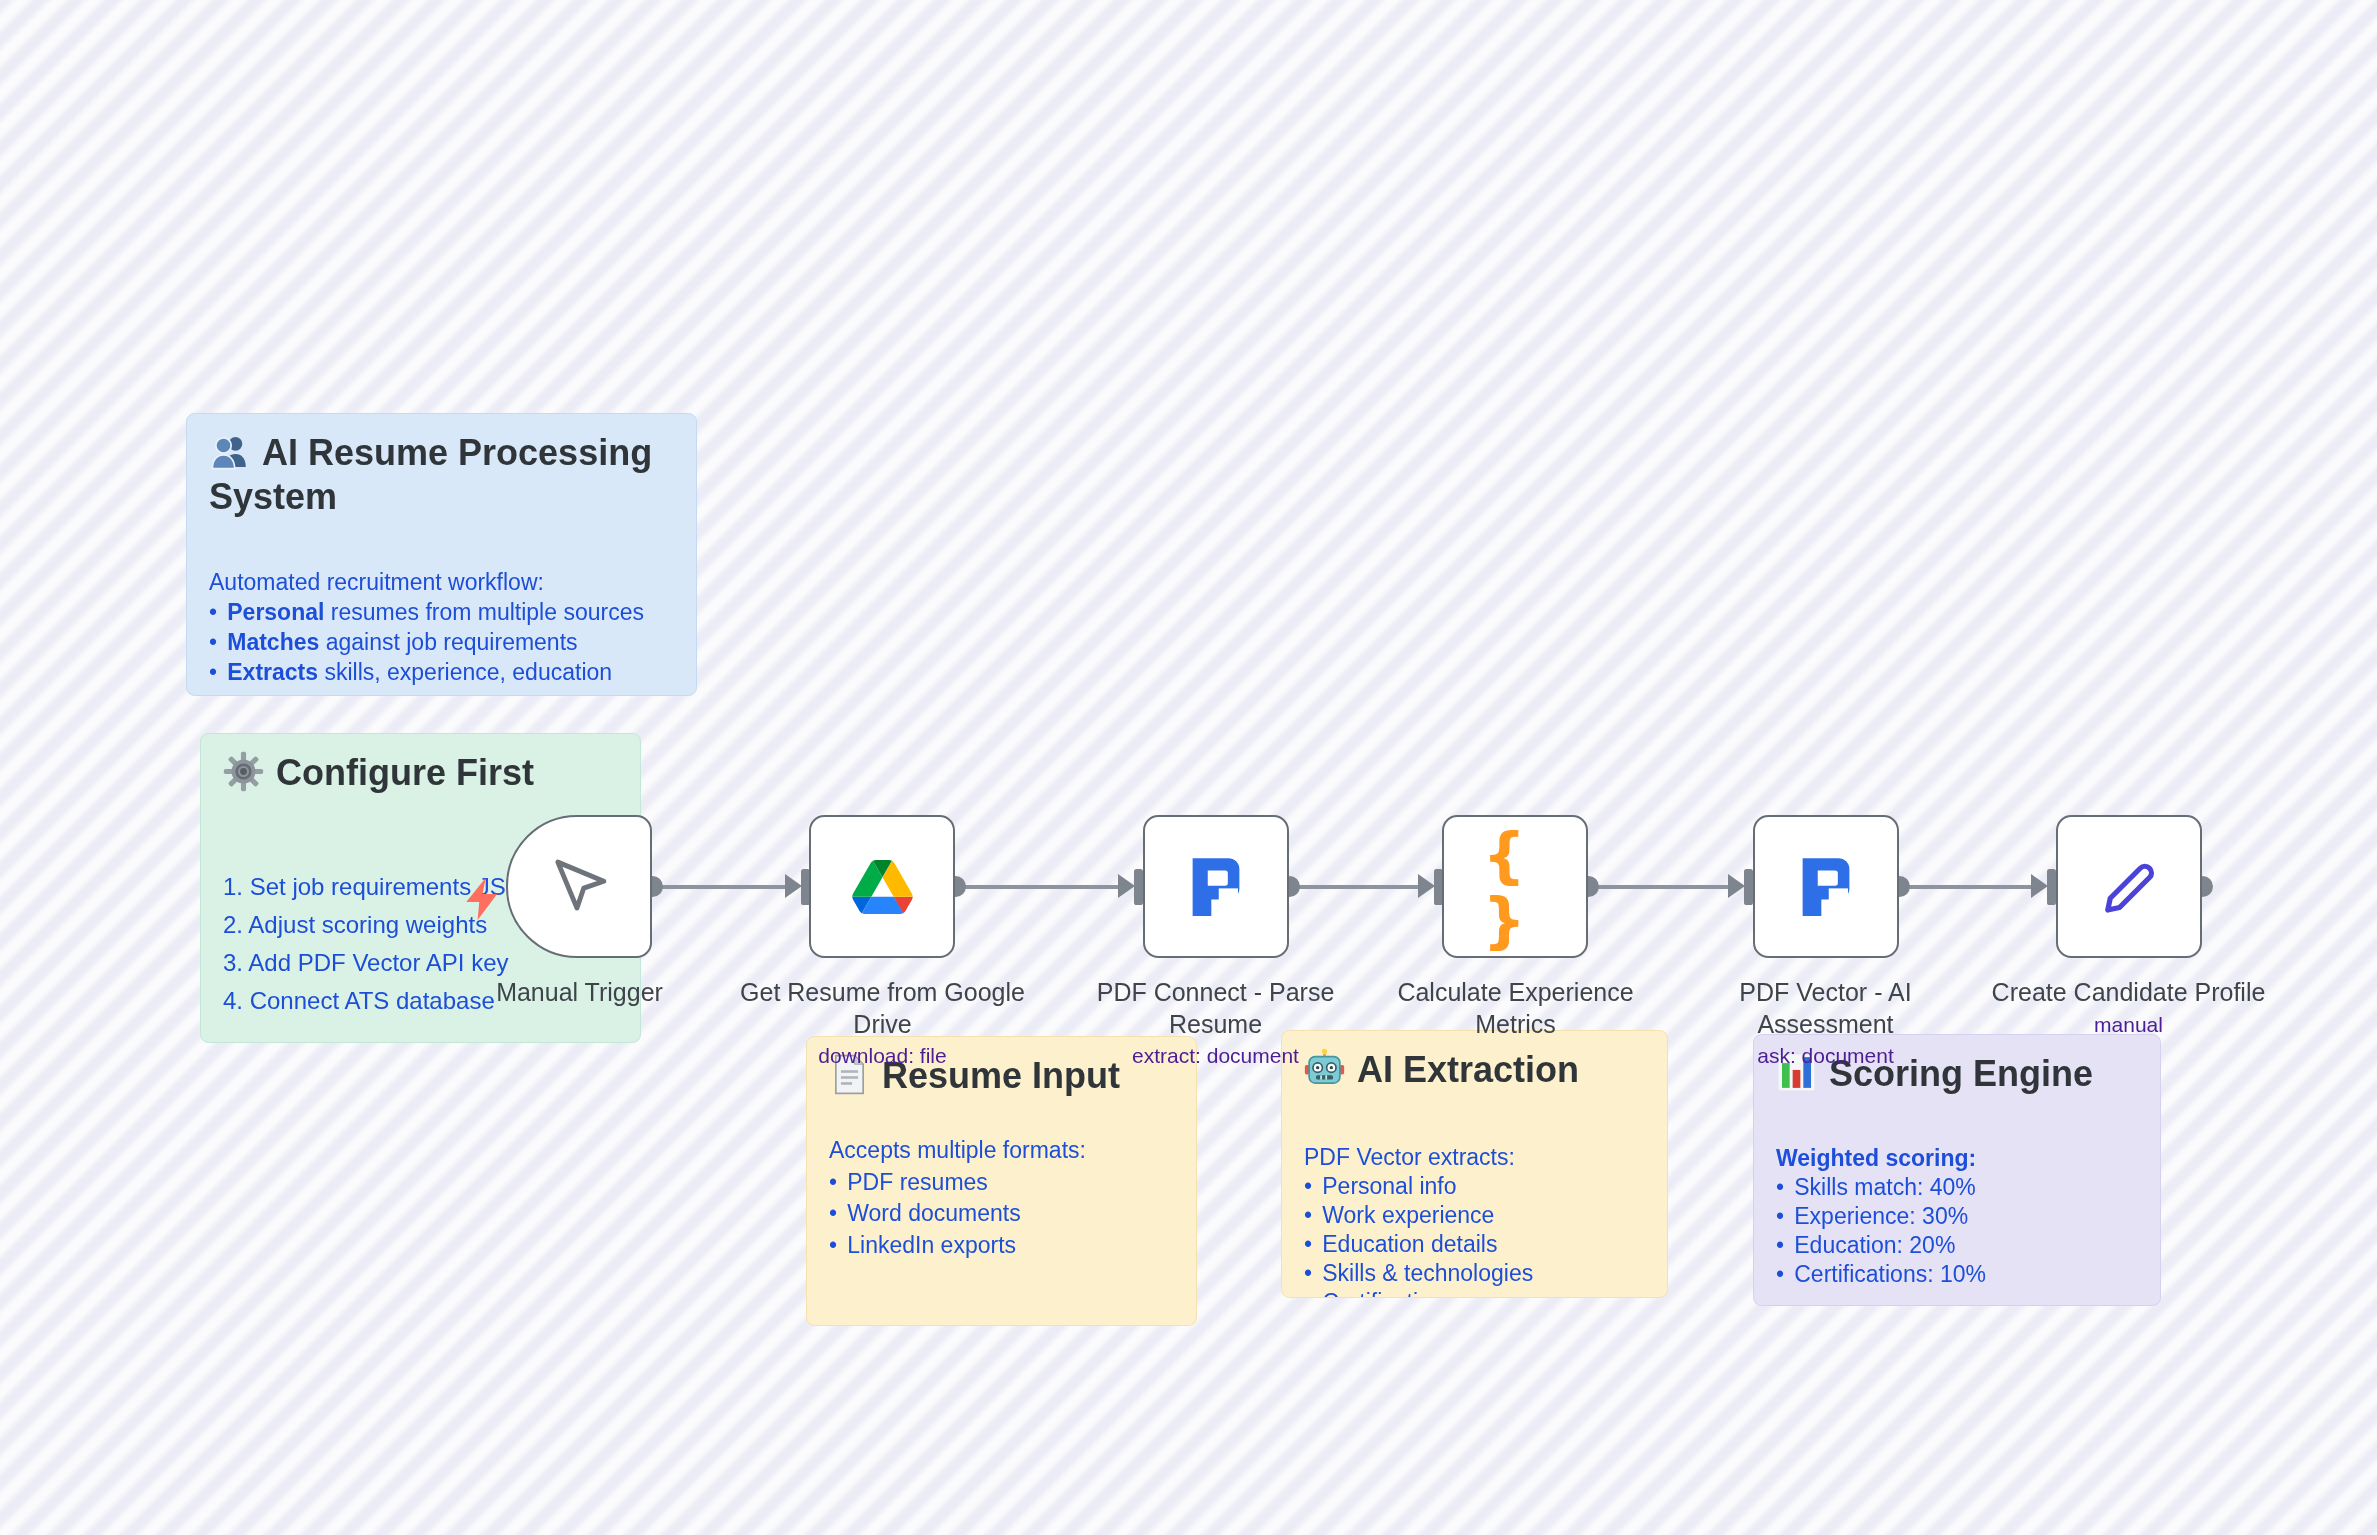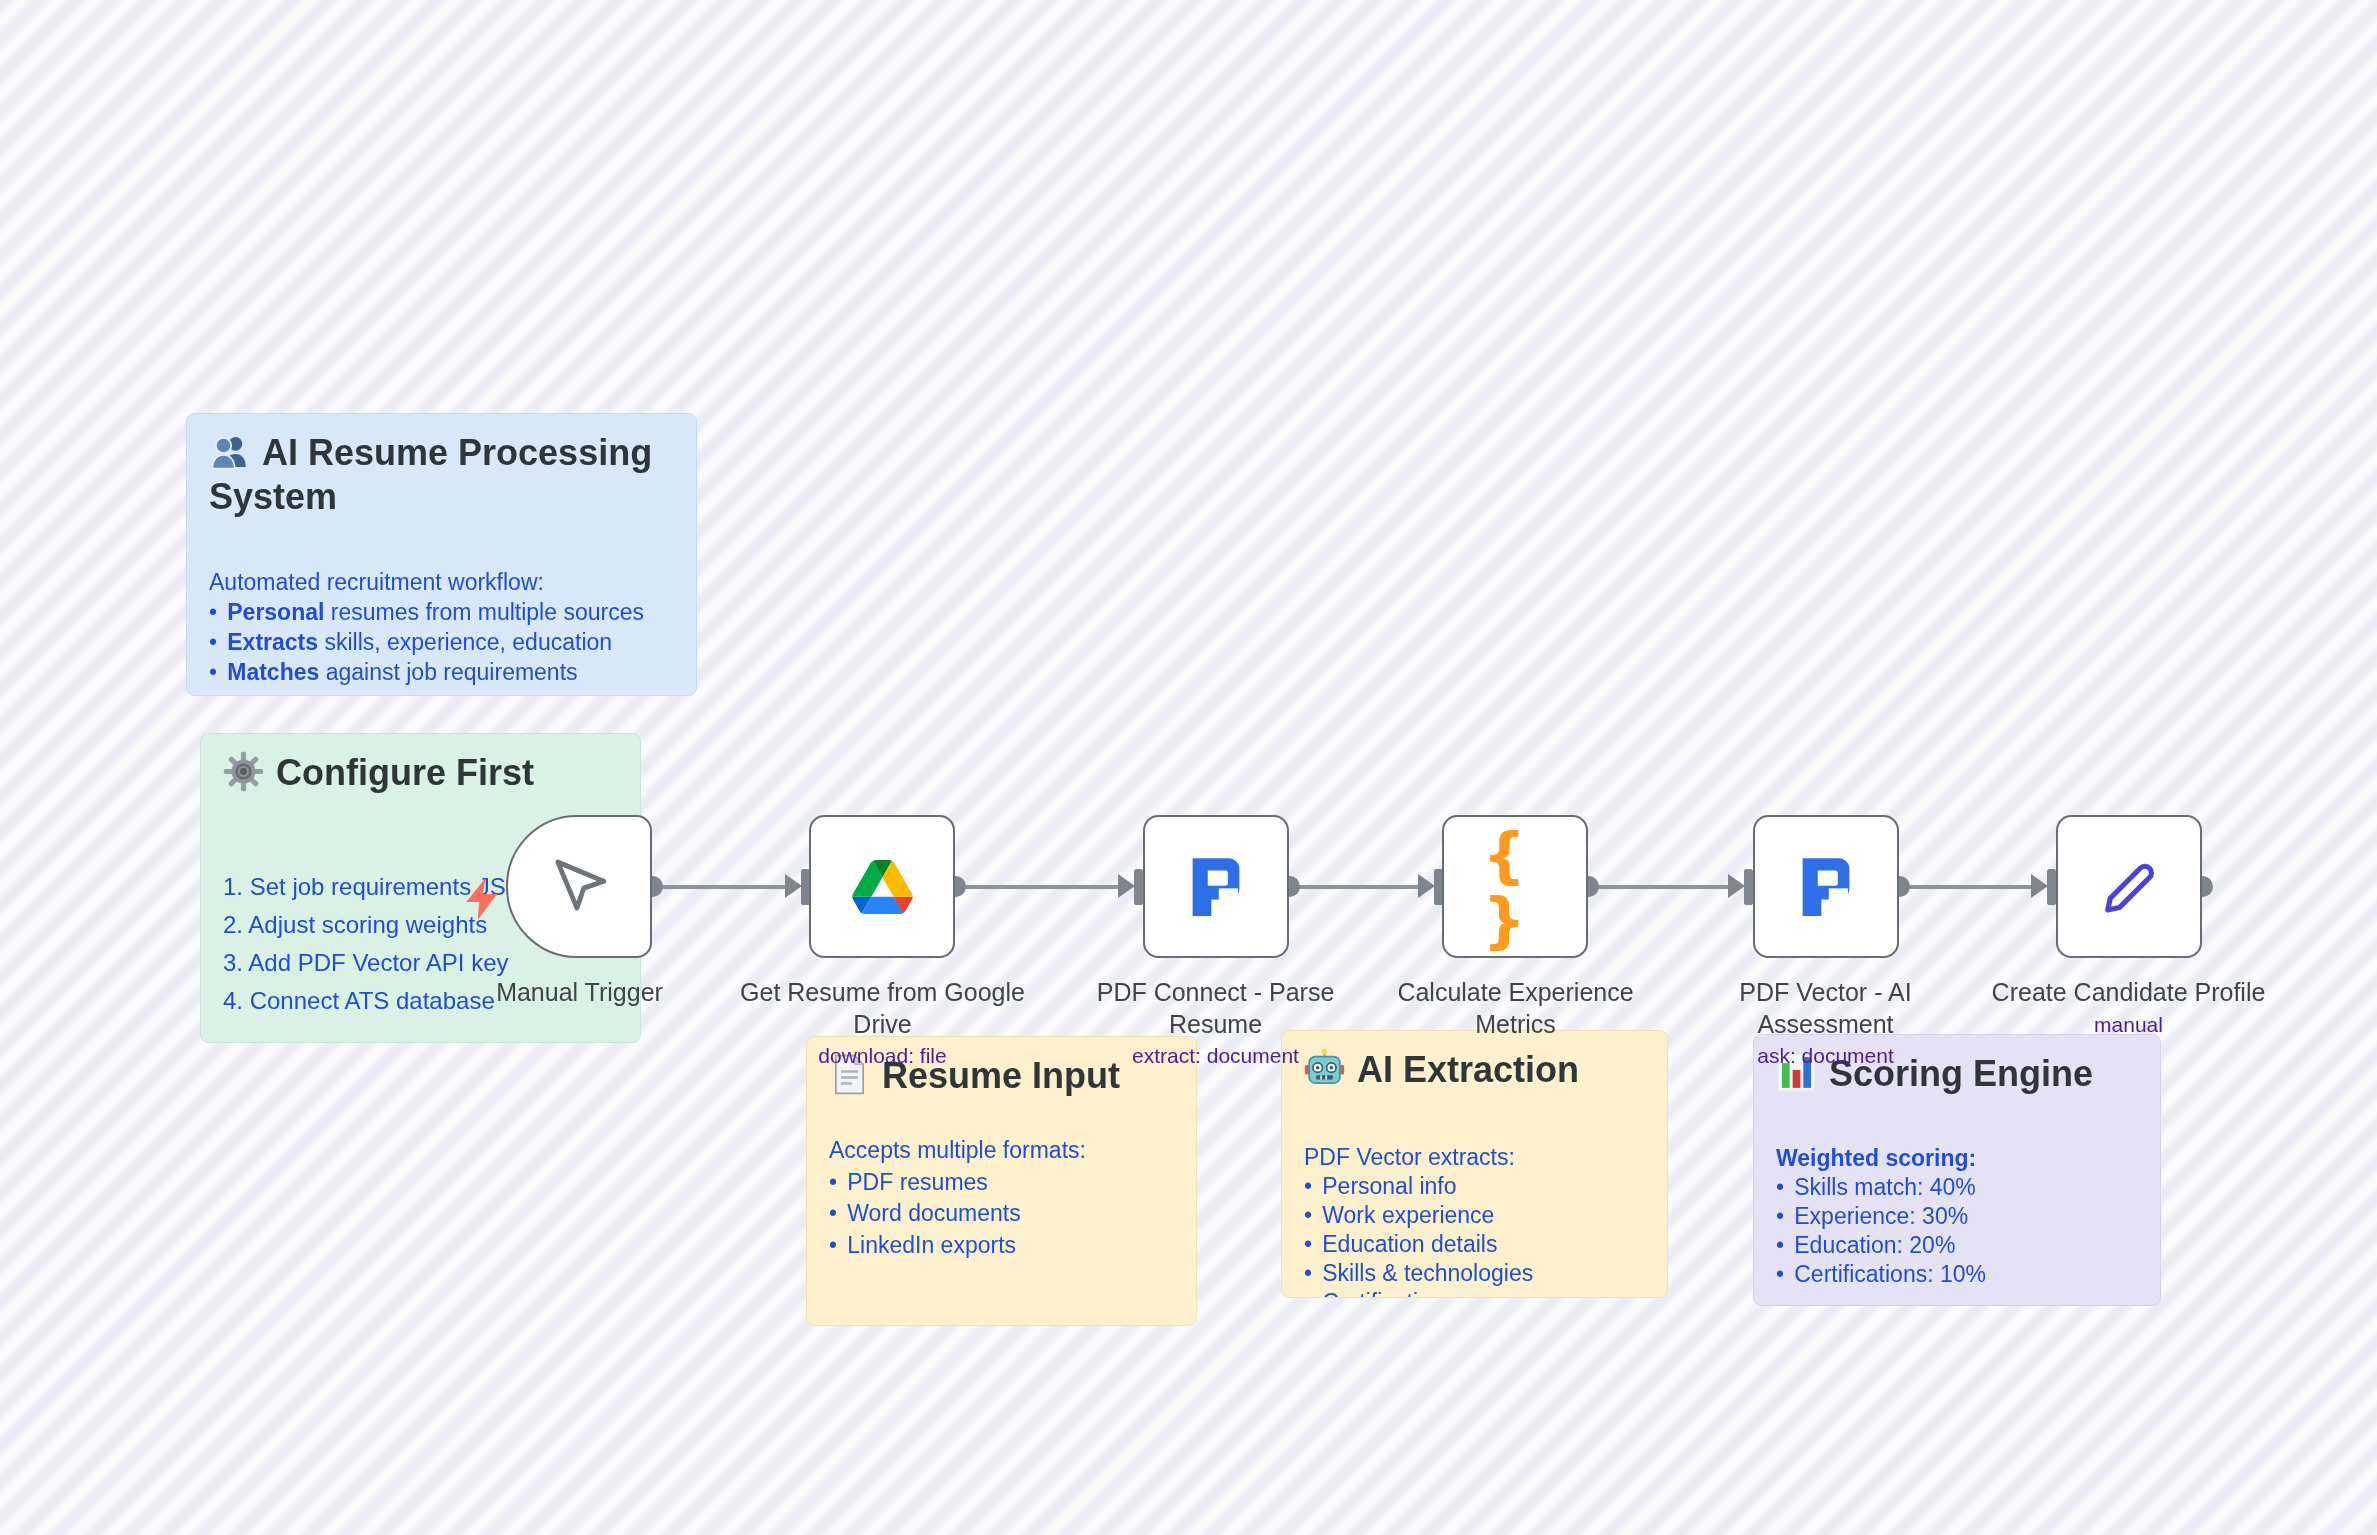--- a/index.html
+++ b/index.html
@@ -59,22 +59,22 @@
         <path d="M19 42c0-10 5-15 12-15s12 5 12 15z" fill="#40638c"></path>
         <circle cx="17" cy="17" r="9" fill="#5d87b8" stroke="#e9f1fa" stroke-width="2"></circle>
         <path d="M4 44c0-11 6-16 13-16s13 5 13 16z" fill="#5d87b8" stroke="#e9f1fa" stroke-width="2"></path>
       </svg>
     </span><span>AI Resume Processing System</span>
   </div>
   <div class="sticky-body" style="margin-top:48px;line-height:30px;">
     <div class="row">Automated recruitment workflow:</div>
     <ul class="plain">
       <li class="row"><span class="mk">•</span><span class="lead">Personal</span><span> resumes from multiple sources</span></li>
+      <li class="row"><span class="mk">•</span><span class="lead">Matches</span><span> against job requirements</span></li>
       <li class="row"><span class="mk">•</span><span class="lead">Extracts</span><span> skills, experience, education</span></li>
-      <li class="row"><span class="mk">•</span><span class="lead">Matches</span><span> against job requirements</span></li>
     </ul>
   </div>
 </div>
 
 <div class="sticky green" style="left:172px;top:733px;width:441px;height:310px;margin-left:28px;">
   <div class="sticky-title">
     <span class="ticon">
       <svg viewBox="0 0 48 48">
         <g fill="#969da5">
           <rect x="21" y="1" width="6" height="12" rx="2"></rect>

